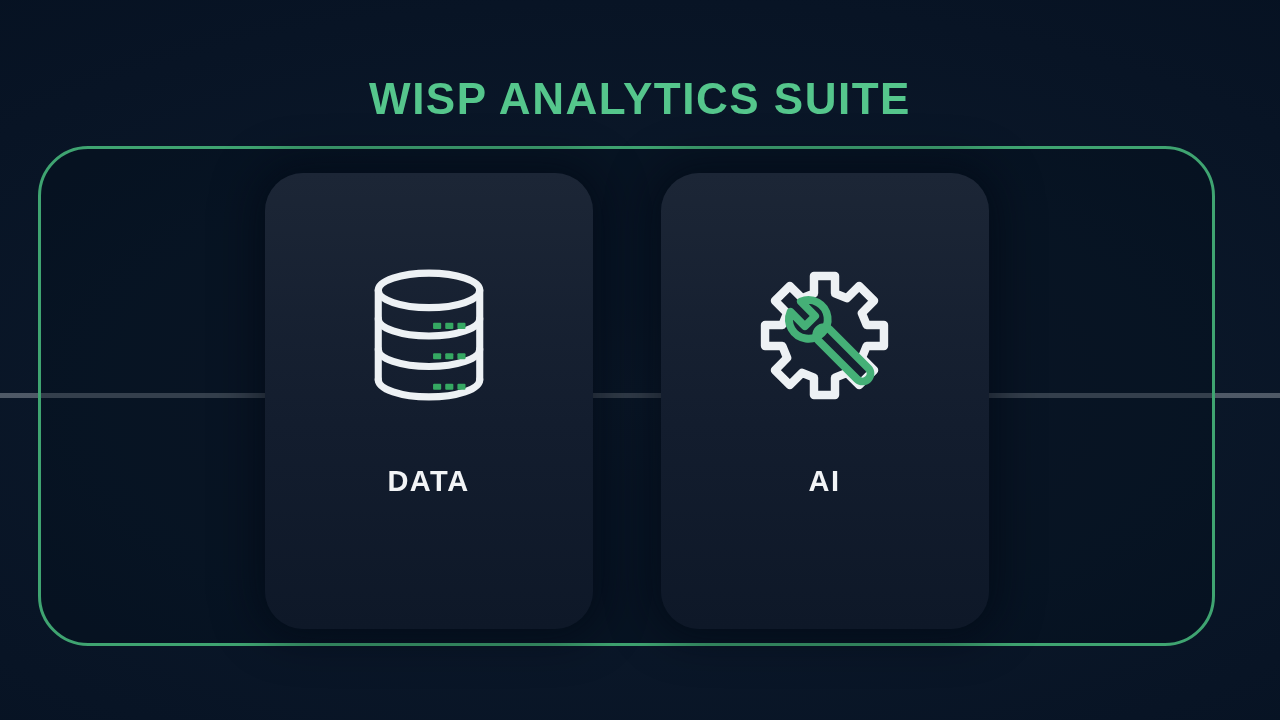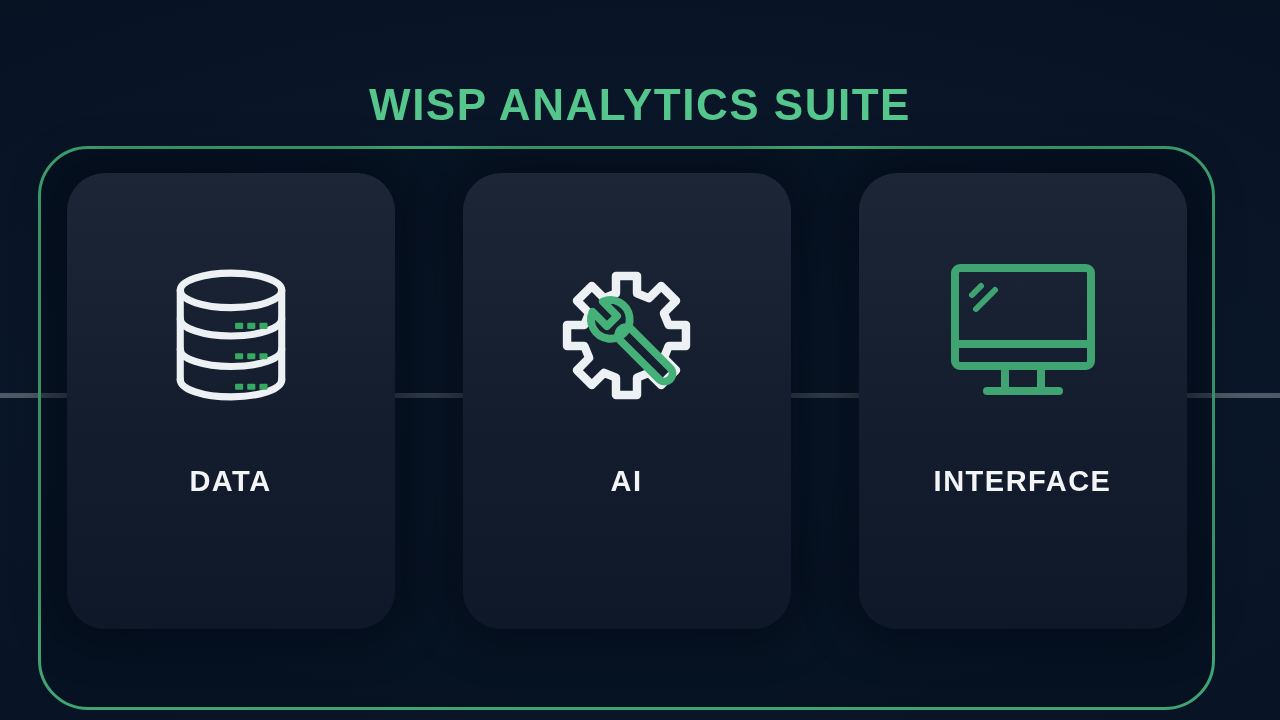--- a/index.html
+++ b/index.html
@@ -14,33 +14,33 @@
   }
   *{margin:0;padding:0;box-sizing:border-box;}
   html,body{width:1280px;height:720px;overflow:hidden;}
   body{
     font-family:"Liberation Sans","DejaVu Sans",sans-serif;
     background:radial-gradient(120% 100% at 50% 55%, #0E1C2E 0%, #081425 55%, #030E1D 100%);
     position:relative;
   }
   .stage{position:absolute;inset:0;}
   .title{
-    position:absolute;top:80px;left:0;width:100%;
+    position:absolute;top:74px;left:0;width:100%;
     text-align:center;
     font-size:44px;font-weight:bold;letter-spacing:1.5px;
     color:var(--title-green);
   }
   .connector{
     position:absolute;top:393px;left:0;width:1280px;height:5px;
     background:var(--connector-gray);
     opacity:.9;
     z-index:1;
   }
   .frame{
-    position:absolute;left:38px;top:146px;width:1177px;height:564px;
+    position:absolute;left:38px;top:146px;width:1177px;height:500px;
     border:3px solid var(--frame-green);
     border-radius:50px;
     background:rgba(4,13,26,0.35);
     z-index:2;
   }
   .cards{
     position:absolute;inset:0;
     display:flex;justify-content:center;align-items:flex-start;
     gap:68px;padding-top:24px;
   }
@@ -113,32 +113,16 @@
               <rect class="sg-wrench" x="53.5" y="46" width="13" height="58" rx="6.5"></rect>
             </g>
           </svg>
         </div>
         <div class="card-label">
           <span>AI</span>
           <span></span>
         </div>
       </div>
 
-      <div class="card">
-        <div class="icon-wrap">
-          <svg width="160" height="150" viewBox="0 0 160 150">
-            <rect class="sg-mon" x="12" y="8" width="136" height="98" rx="5"></rect>
-            <path class="sg-mon" d="M12,84 L148,84"></path>
-            <path class="sg-mon" d="M62,106 L62,127"></path>
-            <path class="sg-mon" d="M98,106 L98,127"></path>
-            <path class="sg-mon" d="M44,131 L116,131" stroke-width="10"></path>
-            <path class="sg-mon-thin" d="M29,35 L38,26 M33,49 L52,30"></path>
-          </svg>
-        </div>
-        <div class="card-label">
-          <span>INTERFACE</span>
-          <span></span>
-        </div>
-      </div>
 
     </div>
   </div>
 </div>
 
 </body></html>

